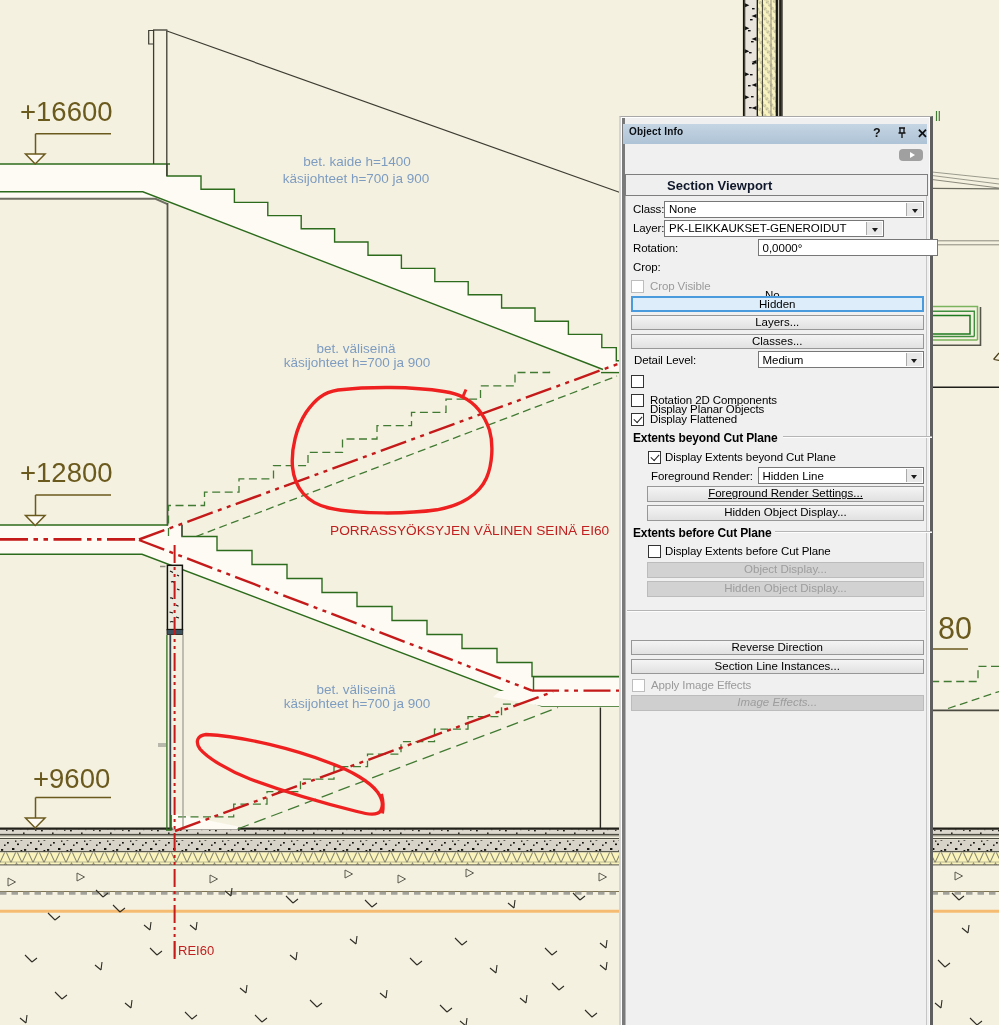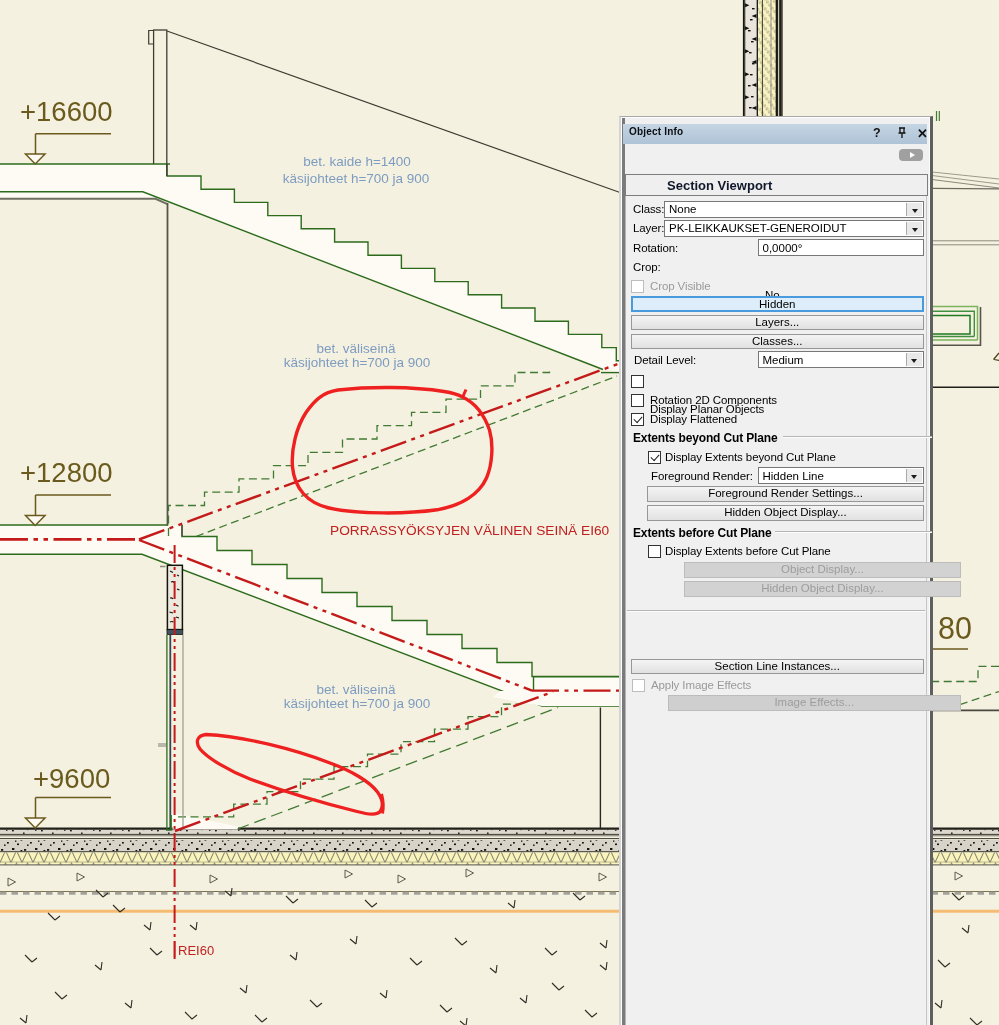--- a/index.html
+++ b/index.html
@@ -21,21 +21,21 @@
 .svhead{left:4px;top:57px;width:303px;height:21.5px;border:1px solid #7e7e7e;background:#efefef;}
 .svhead b{position:absolute;left:5px;top:3px;font-size:13px;color:#0f172a;margin-left:36px;}
 .lab{font-size:11.5px;letter-spacing:-0.1px;color:#000;white-space:nowrap;}
 .glab{font-size:11.5px;letter-spacing:-0.1px;color:#9a9a9a;white-space:nowrap;}
 .combo{height:17px;border:1px solid #777;background:#fff;font-size:12px;color:#000;text-align:center;}
 .combo i{position:absolute;left:4px;top:1.5px;font-style:normal;white-space:nowrap;font-size:11.5px;}
 .cbtn{position:absolute;right:1px;top:1px;bottom:1px;width:16px;background:#e9e9e9;border-left:1px solid #aaa;}
 .cbtn:after{content:"";position:absolute;left:4.5px;top:6px;border-top:4px solid #1a1a1a;border-left:3.5px solid transparent;border-right:3.5px solid transparent;}
 .btn{left:9.5px;width:293.5px;height:15.5px;background:linear-gradient(#f4f4f4,#e1e1e1);border:1px solid #979797;font-size:11.5px;color:#000;text-align:center;line-height:13px;}
 .btn.ind{left:26px;width:277px;}
-.btn.dis{background:#d2d2d2;border-color:#bcbcbc;color:#9d9d9d;margin-left:37px;}
+.btn.dis{background:#d2d2d2;border-color:#bcbcbc;color:#9d9d9d;}
 .cb{width:13px;height:13px;background:#fff;border:1px solid #333;}
 .cb.gray{border-color:#bdbdbd;}
 .cb.chk:after{content:"";position:absolute;left:2px;top:2.5px;width:7px;height:4px;border-left:1.6px solid #222;border-bottom:1.6px solid #222;transform:rotate(-48deg);}
 .ghead{font-size:12px;font-weight:bold;letter-spacing:-0.15px;color:#000;white-space:nowrap;}
 .groove{height:2px;border-top:1px solid #b5b5b5;border-bottom:1px solid #fdfdfd;}
 </style>
 </head>
 <body>
 <svg id="draw" width="999" height="1025" viewBox="0 0 999 1025">
 <defs>
@@ -327,26 +327,26 @@
     </div>
  <div style="left:4px;top:79px;width:1px;height:830px;background:#b4b4b4;"></div>
  <div style="left:305px;top:79px;width:1px;height:830px;background:#c6c6c6;"></div>
 
  <span class="lab" style="left:12px;top:86px;">Class:</span>
  <div class="combo" style="left:43px;top:83.5px;width:260px;">
       <i>None</i>
       <span class="cbtn"></span>
     </div>
  <span class="lab" style="left:12px;top:105px;">Layer:</span>
- <div class="combo" style="left:43px;top:102.8px;width:260px;">
+ <div class="combo" style="left:43px;top:102.8px;width:220px;">
       <i>PK-LEIKKAUKSET-GENEROIDUT</i>
       <span class="cbtn"></span>
     </div>
  <span class="lab" style="left:12px;top:124.5px;">Rotation:</span>
- <div class="combo" style="left:136.5px;top:122px;width:166px;">
+ <div class="combo" style="left:136.5px;top:122px;width:180px;">
       <i>0,0000°</i>
     </div>
  <span class="lab" style="left:12px;top:143.5px;">Crop:</span>
  <span class="lab" style="left:144px;top:143.5px;margin-top:28px;">No</span>
  <span class="cb gray" style="left:10px;top:162.5px;"></span>
  <span class="glab" style="left:29px;top:162.5px;">Crop Visible</span>
 
  <div class="btn" style="top:179px;height:16px;border:2px solid #4a9ade;background:#ddeefa;line-height:12px;">Hidden</div>
  <div class="btn" style="top:216.5px;">Classes...</div>
  <div class="btn" style="top:197.8px;">Layers...</div>
@@ -366,29 +366,30 @@
 
  <span class="ghead" style="left:12px;top:313.5px;">Extents beyond Cut Plane</span>
  <div class="groove" style="left:162px;top:319px;width:149px;"></div>
  <span class="cb chk" style="left:27px;top:333.5px;"></span>
  <span class="lab" style="left:44px;top:334px;">Display Extents beyond Cut Plane</span>
  <span class="lab" style="left:30px;top:352.5px;">Foreground Render:</span>
  <div class="combo" style="left:136.5px;top:350px;width:166px;">
       <i>Hidden Line</i>
       <span class="cbtn"></span>
     </div>
- <div class="btn ind" style="top:369px;">Foreground Render Settings...</div>
+ <div class="btn ind" style="top:369px;text-decoration:underline;">Foreground Render Settings...</div>
  <div class="btn ind" style="top:388px;">Hidden Object Display...</div>
 
  <span class="ghead" style="left:12px;top:409px;">Extents before Cut Plane</span>
  <div class="groove" style="left:154px;top:414px;width:157px;"></div>
  <span class="cb" style="left:27px;top:427.5px;"></span>
  <span class="lab" style="left:44px;top:428px;">Display Extents before Cut Plane</span>
  <div class="btn ind dis" style="top:445px;">Object Display...</div>
  <div class="btn ind dis" style="top:464px;">Hidden Object Display...</div>
 
  <div class="groove" style="left:6px;top:493px;width:298px;"></div>
 
+ <div class="btn" style="top:522.5px;">Reverse Direction</div>
  <div class="btn" style="top:541.5px;">Section Line Instances...</div>
  <span class="cb gray" style="left:11px;top:561.5px;"></span>
  <span class="glab" style="left:30px;top:562px;">Apply Image Effects</span>
- <div class="btn dis" style="top:578px;background:#cfcfcf;">Image Effects...</div>
+ <div class="btn dis" style="top:578px;background:#cfcfcf;font-style:italic;">Image Effects...</div>
 </div>
 
 </body></html>

